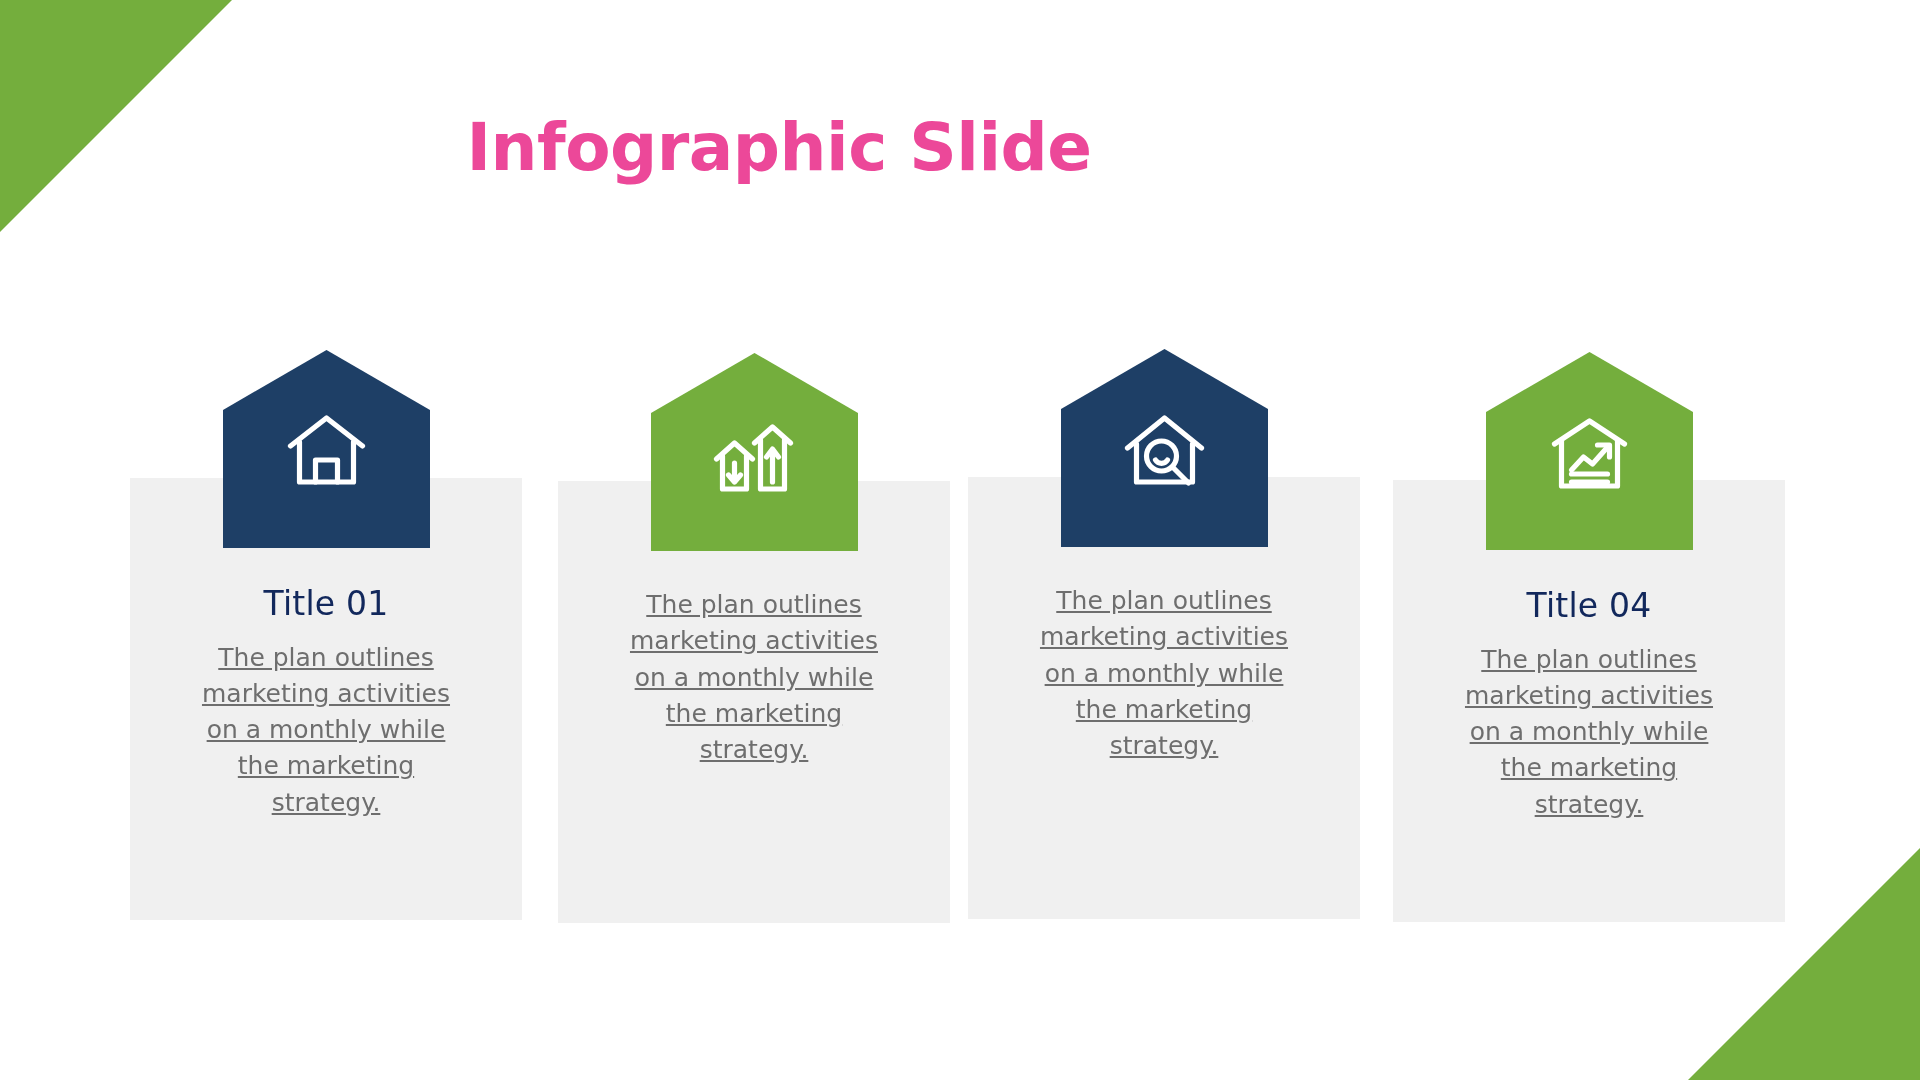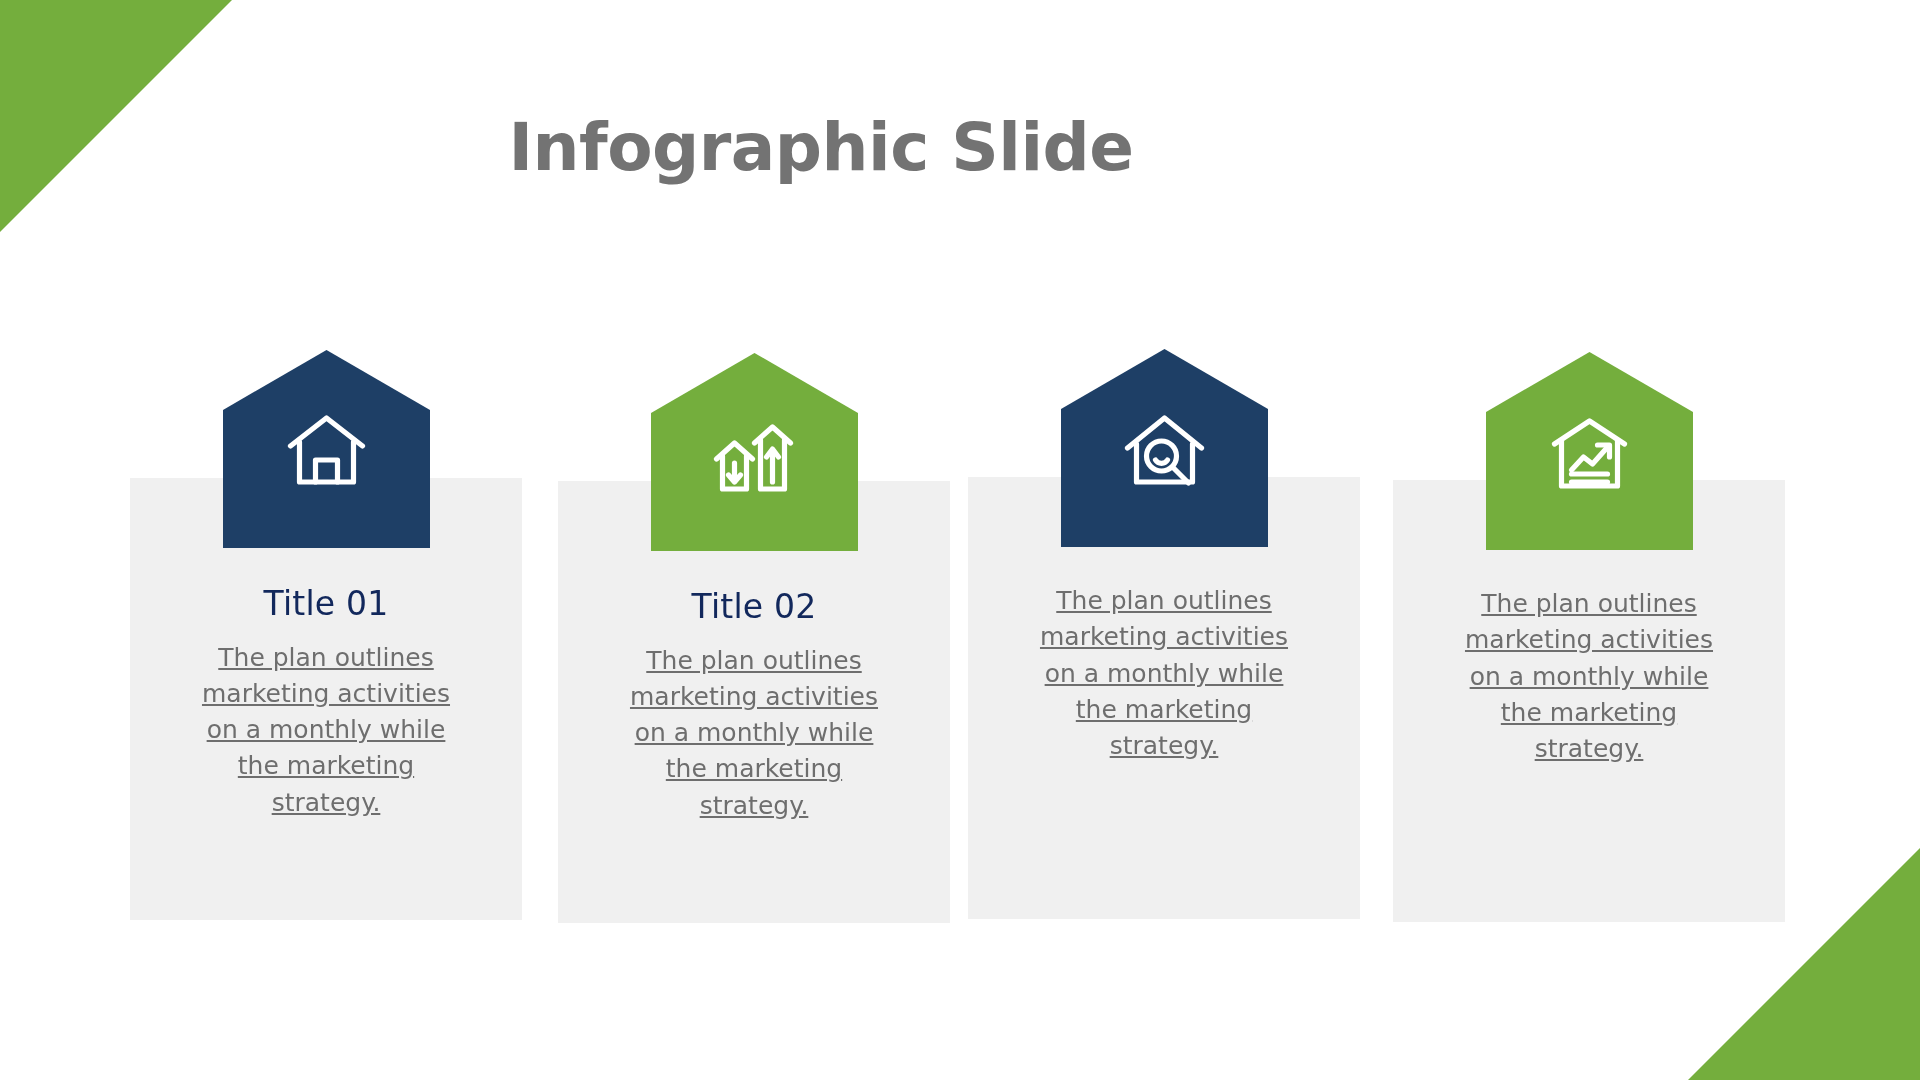--- a/index.html
+++ b/index.html
@@ -43,23 +43,22 @@
   .slide-title {
     position: absolute;
     left: 0;
     top: 110px;
     width: 1558px;
     text-align: center;
     font-family: "DejaVu Sans", "Liberation Sans", sans-serif;
     font-size: 66px;
     font-weight: 700;
     letter-spacing: -0.5px;
-    color: #737373;
+    color: #ec4899;
     line-height: 1.15;
-    margin-left: 42px;
   }
 
   
   #cards {
     position: absolute;
     left: 0;
     top: 0;
     width: 1920px;
     height: 896px;
   }
@@ -167,21 +166,20 @@
                 <polyline points="16,60 22,67 28,60"></polyline>
                 <polyline points="42,28 60,12 78,28"></polyline>
                 <polyline points="48,25 48,74 72,74 72,25"></polyline>
                 <line x1="60" y1="67" x2="60" y2="35"></line>
                 <polyline points="54,42 60,34 66,42"></polyline>
               </g>
             </g>
           </svg>
         </div>
         <div class="card-body">
-          <div class="card-title">Title 02</div>
           <div class="card-text">The plan outlines
 marketing activities
 on a monthly  while
 the marketing
 strategy.</div>
         </div>
       </div>
       <div class="card" style="left: 968px; top: 477px;">
         <div class="card-bg" style="background: rgb(240, 240, 240);"></div>
         <div class="badge">
@@ -217,20 +215,21 @@
                 <polyline points="14,26 14,72 70,72 70,26"></polyline>
                 <polyline points="24,56 36,43 45,50 61,32"></polyline>
                 <polyline points="50,31 62,31 62,43"></polyline>
                 <line x1="24" y1="60" x2="60" y2="60"></line>
                 <line x1="24" y1="68" x2="60" y2="68"></line>
               </g>
             </g>
           </svg>
         </div>
         <div class="card-body">
+          <div class="card-title">Title 04</div>
           <div class="card-text">The plan outlines
 marketing activities
 on a monthly  while
 the marketing
 strategy.</div>
         </div>
       </div>
     </div>
 
 </div>

